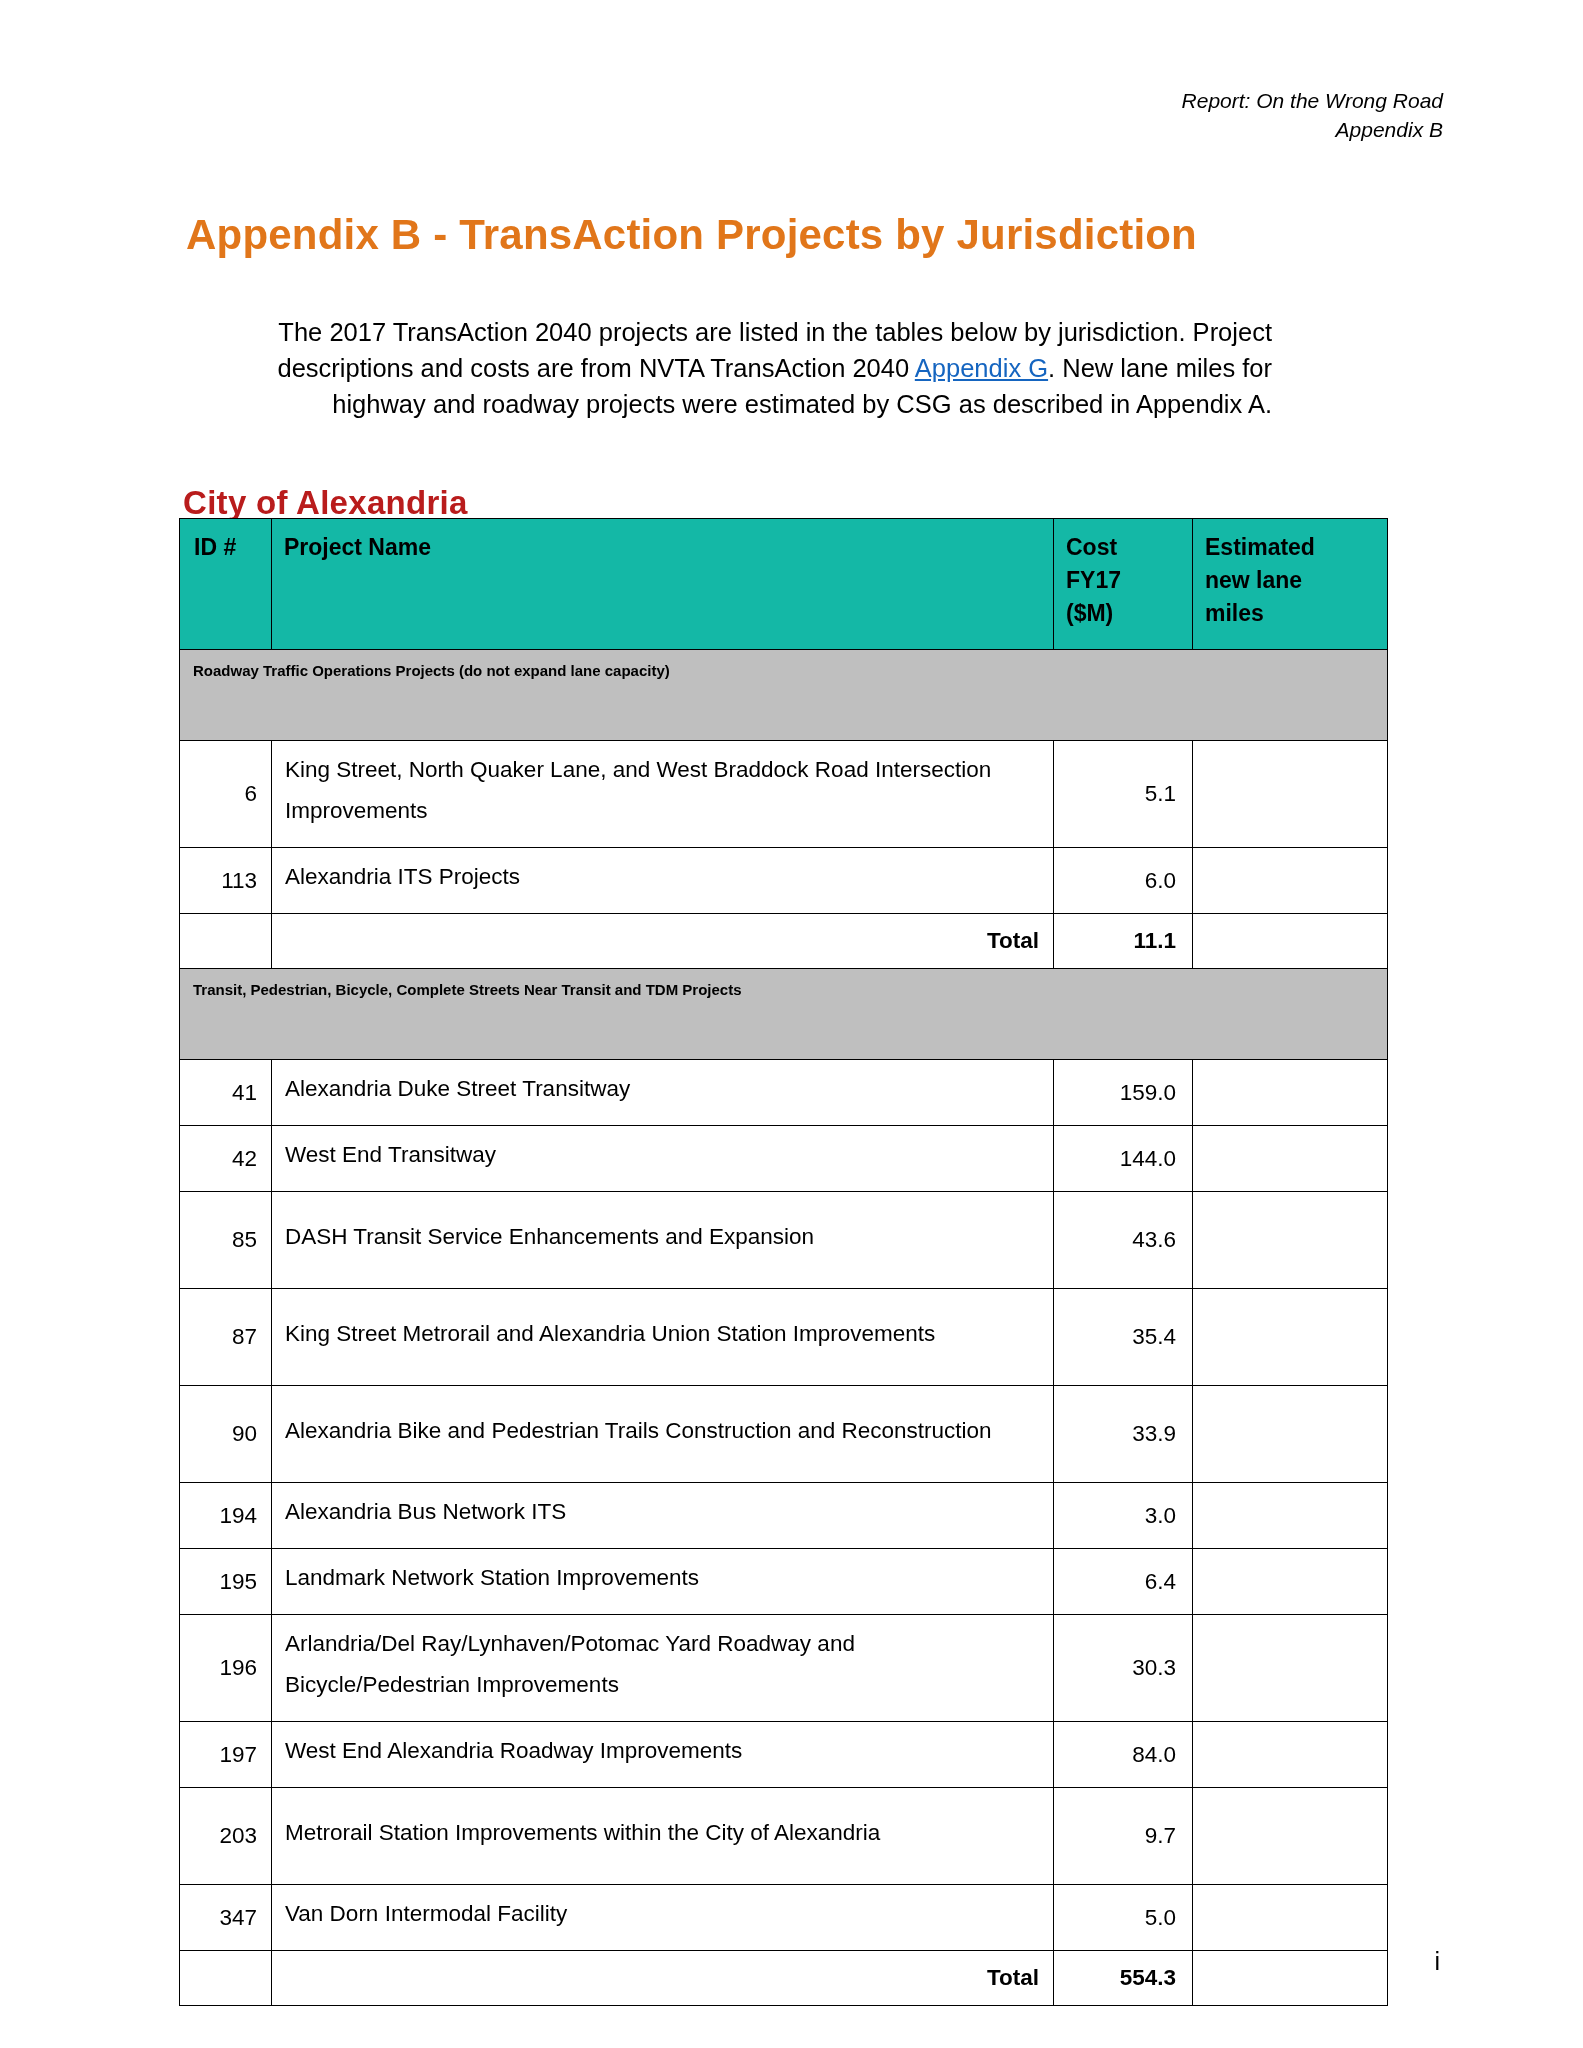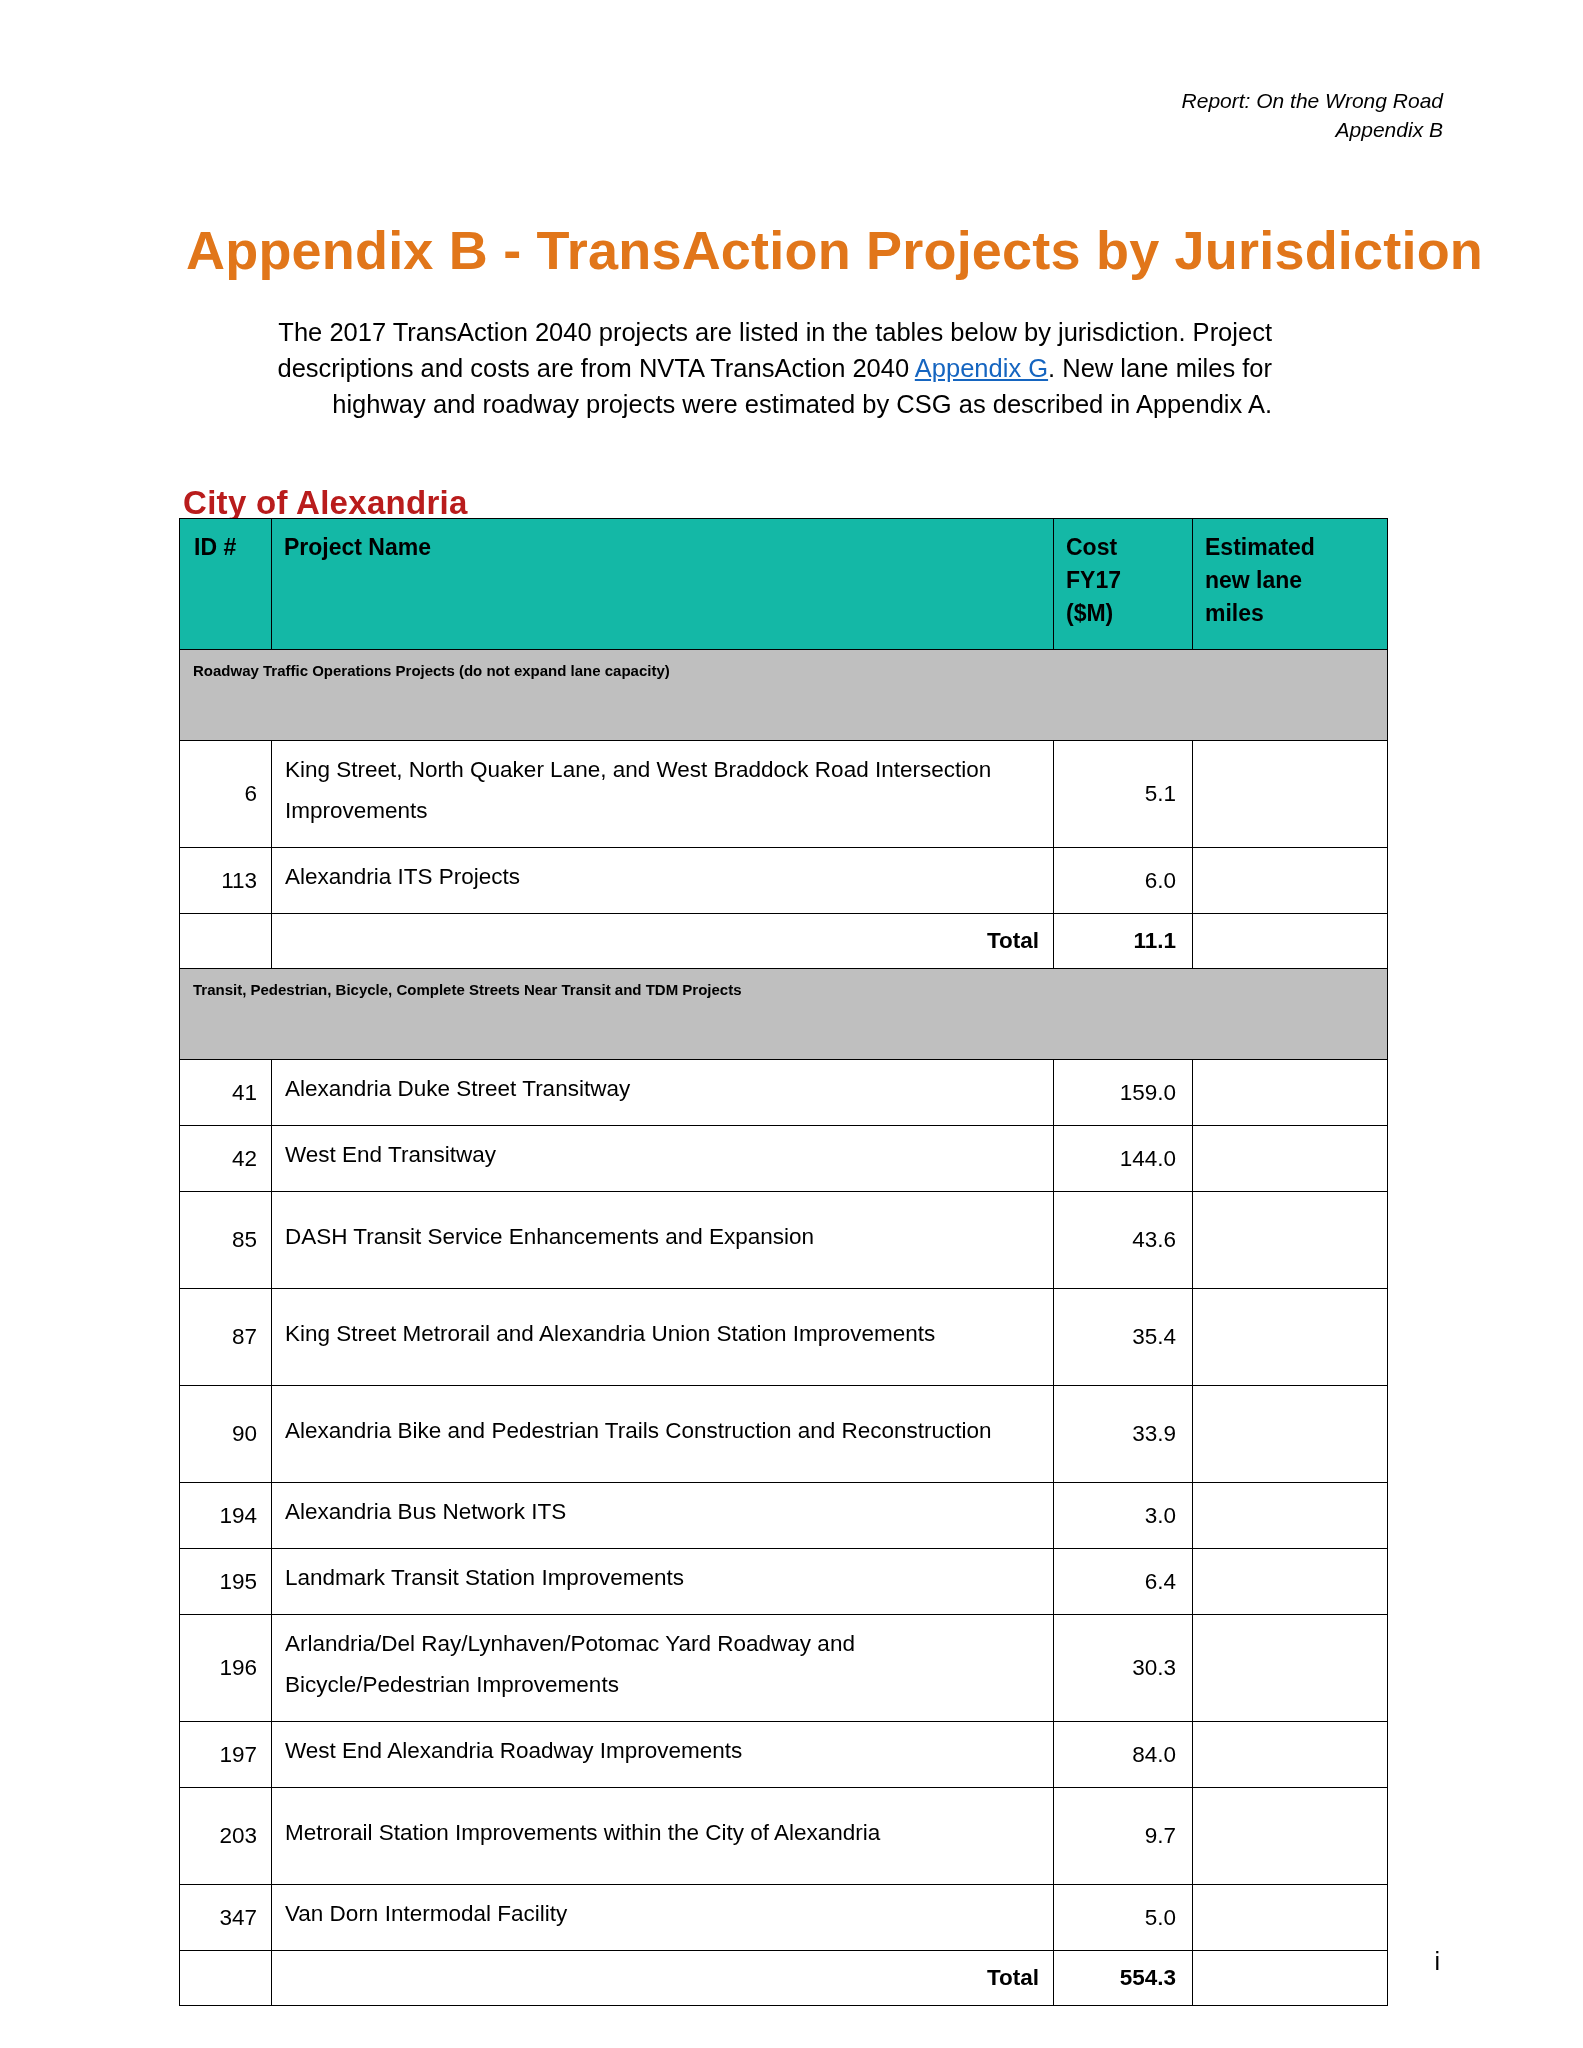--- a/index.html
+++ b/index.html
@@ -32,21 +32,21 @@
     font-size: 21px;
     line-height: 29px;
     color: #000;
   }
 
   
   .doc-title {
     position: absolute;
     top: 183px;
     left: 186px;
-    font-size: 54px;
+    font-size: 42px;
     font-weight: bold;
     letter-spacing: 0.2px;
     color: #E1761A;
     white-space: nowrap;
   }
 
   
   .intro {
     position: absolute;
     top: 288px;
@@ -259,21 +259,21 @@
             <td class="lane"></td>
           </tr>
           <tr class="row short">
             <td class="id">194</td>
             <td class="name">Alexandria Bus Network ITS</td>
             <td class="cost">3.0</td>
             <td class="lane"></td>
           </tr>
           <tr class="row short">
             <td class="id">195</td>
-            <td class="name">Landmark Transit Station Improvements</td>
+            <td class="name">Landmark Network Station Improvements</td>
             <td class="cost">6.4</td>
             <td class="lane"></td>
           </tr>
           <tr class="row tall">
             <td class="id">196</td>
             <td class="name">Arlandria/Del Ray/Lynhaven/Potomac Yard Roadway and Bicycle/Pedestrian Improvements</td>
             <td class="cost">30.3</td>
             <td class="lane"></td>
           </tr>
           <tr class="row short">

